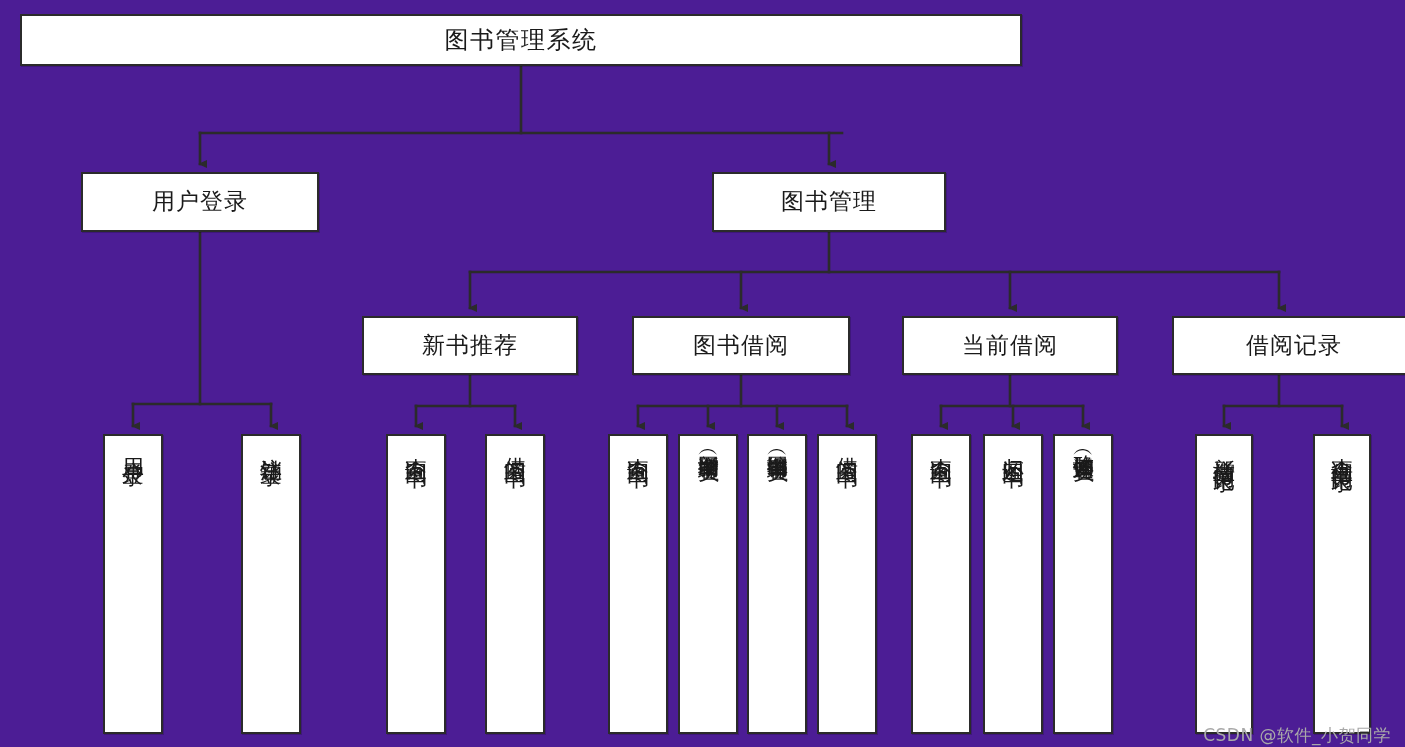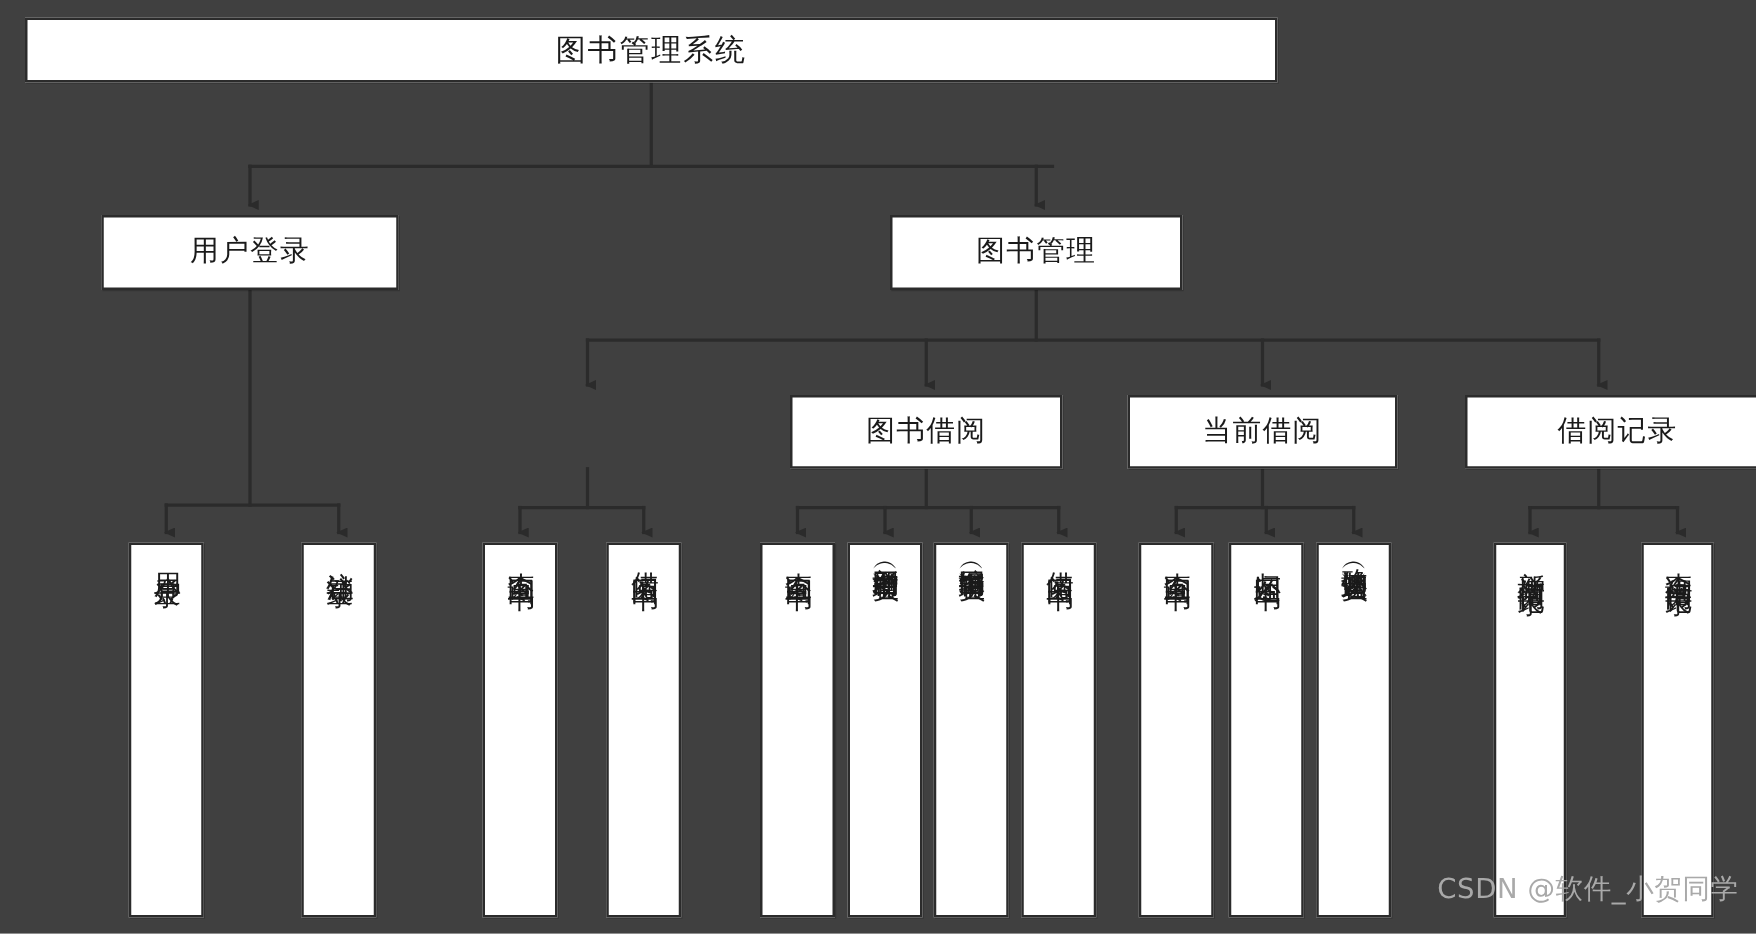--- a/index.html
+++ b/index.html
@@ -8,21 +8,21 @@
     padding: 0;
     background: #ffffff;
   }
   body {
     font-family: "DejaVu Sans", "Liberation Sans", sans-serif;
   }
   #diagram-root {
     position: relative;
     width: 1405px;
     height: 747px;
-    background: #404040;
+    background: #4c1d95;
     overflow: hidden;
     text-decoration: underline;
   }
   svg#connectors {
     position: absolute;
     left: 0;
     top: 0;
     width: 1405px;
     height: 747px;
     pointer-events: none;
@@ -68,22 +68,22 @@
   .node.v.tall-text {
     padding-top: 2px;
   }
   .node.v.tall-text .label {
     font-size: 21px;
     letter-spacing: 1px;
   }
   #watermark {
     position: absolute;
     right: 14px;
-    bottom: 21px;
-    font-size: 22px;
+    bottom: 0;
+    font-size: 17px;
     color: #a9a9a9;
     letter-spacing: 0.5px;
     white-space: nowrap;
     pointer-events: none;
   }
 </style>
 </head>
 <body>
 
 <div id="diagram-root">
@@ -142,20 +142,23 @@
     <span class="label">图书管理系统</span>
   </div>
 
   <div class="node h" style="left:81px; top:172px; width:238px; height:60px;">
     <span class="label">用户登录</span>
   </div>
   <div class="node h" style="left:712px; top:172px; width:234px; height:60px;">
     <span class="label">图书管理</span>
   </div>
 
+  <div class="node h" style="left:362px; top:316px; width:216px; height:59px;">
+    <span class="label">新书推荐</span>
+  </div>
   <div class="node h" style="left:902px; top:316px; width:216px; height:59px;">
     <span class="label">当前借阅</span>
   </div>
   <div class="node h" style="left:632px; top:316px; width:218px; height:59px;">
     <span class="label">图书借阅</span>
   </div>
   <div class="node h" style="left:1172px; top:316px; width:244px; height:59px;">
     <span class="label">借阅记录</span>
   </div>
 

